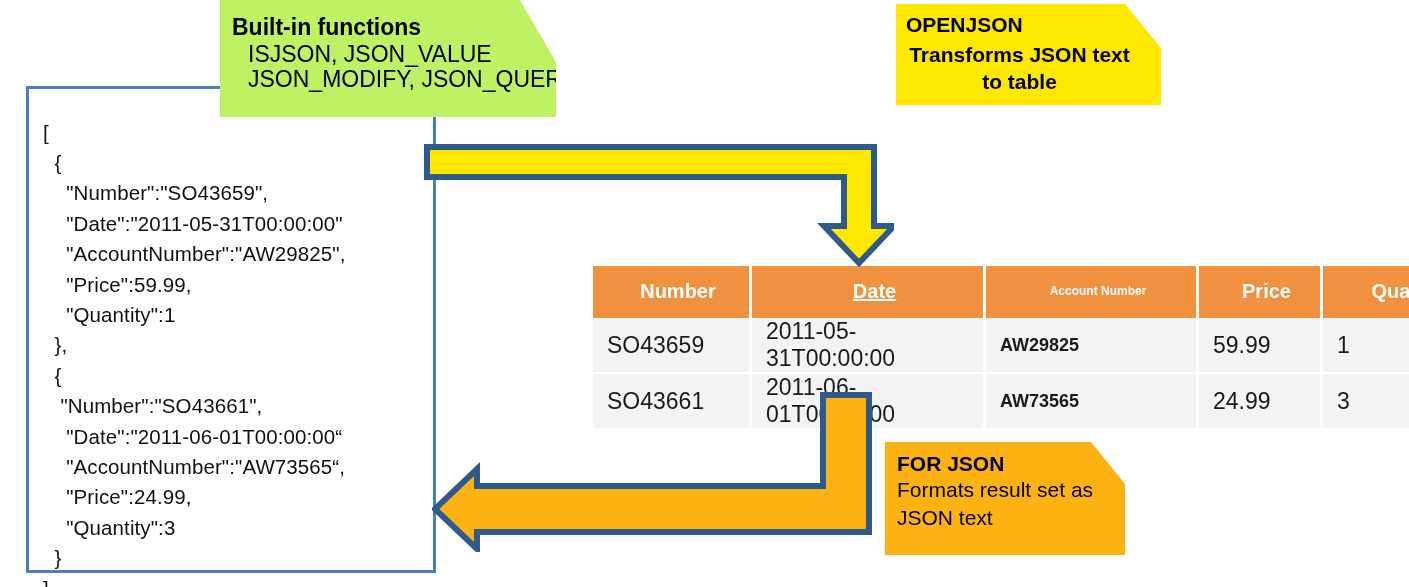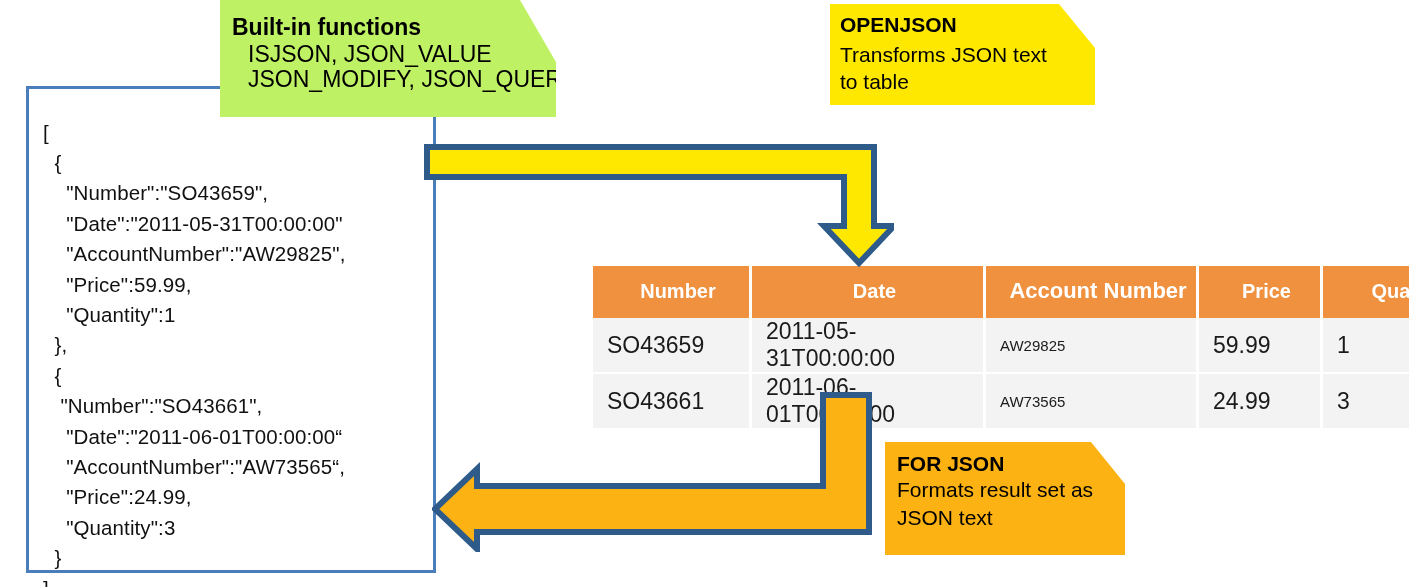--- a/index.html
+++ b/index.html
@@ -40,29 +40,30 @@
     position:absolute;left:28px;top:42px;font-size:23px;line-height:25px;
     white-space:pre;
   }
   
   #builtin-stem{
     position:absolute;left:385px;top:110px;width:5px;height:22px;
     background:#5b8fc9;z-index:3;
   }
 
   #callout-openjson{
-    left:830px;top:4px;width:265px;height:101px;z-index:6;
+    left:896px;top:4px;width:265px;height:101px;z-index:6;
     background:#ffe800;
     clip-path:polygon(0 0, 229px 0, 265px 44px, 265px 101px, 0 101px);
+    text-align:center;
   }
   #callout-openjson .c-title{
     position:absolute;left:10px;top:9px;font-size:21px;line-height:24px;
   }
   #callout-openjson .c-body{
-    position:absolute;left:10px;top:37px;right:28px;font-size:21px;line-height:27px;
+    position:absolute;left:10px;top:37px;right:28px;font-size:21px;line-height:27px;font-weight:bold;
   }
 
   #callout-forjson{
     left:885px;top:442px;width:240px;height:128px;z-index:6;
     background:#fbb212;
     clip-path:polygon(0 0, 206px 0, 240px 42px, 240px 113px, 0 113px);
   }
   #callout-forjson .c-title{
     position:absolute;left:12px;top:10px;font-size:21px;line-height:24px;
   }
@@ -81,32 +82,32 @@
   #result-table table{
     border-collapse:collapse;width:100%;table-layout:fixed;
   }
   #result-table th{
     background:#f0913f;color:#ffffff;font-weight:bold;
     font-size:20px;text-align:center;height:50px;
     padding:0 0 0 14px;border-right:3px solid #ffffff;
     vertical-align:middle;
   }
   #result-table th:last-child{border-right:none;}
-  #result-table th.small{font-size:22px;}
+  #result-table th.small{font-size:12px;}
   #result-table td{
     background:#f3f3f3;color:#1a1a1a;font-size:23px;
     height:40px;padding:0 0 0 14px;border-right:3px solid #ffffff;
     vertical-align:middle;
   }
   #result-table td:last-child{border-right:none;}
-  #result-table td.acct{font-size:15px;}
+  #result-table td.acct{font-size:18px;font-weight:bold;}
   #result-table tbody tr:first-child td{border-top:2px solid #f0913f;}
   #result-table tbody tr + tr td{border-top:2px solid #ffffff;}
   .c-num{width:142px;}
-  .c-date{width:217px;}
+  .c-date{width:217px;text-decoration:underline;}
   .c-acct{width:196px;}
   .c-price{width:107px;}
   .c-qty{width:150px;}
 </style>
 </head>
 <body>
 
 <div class="stage">
 
   <div id="builtin-stem"></div>

